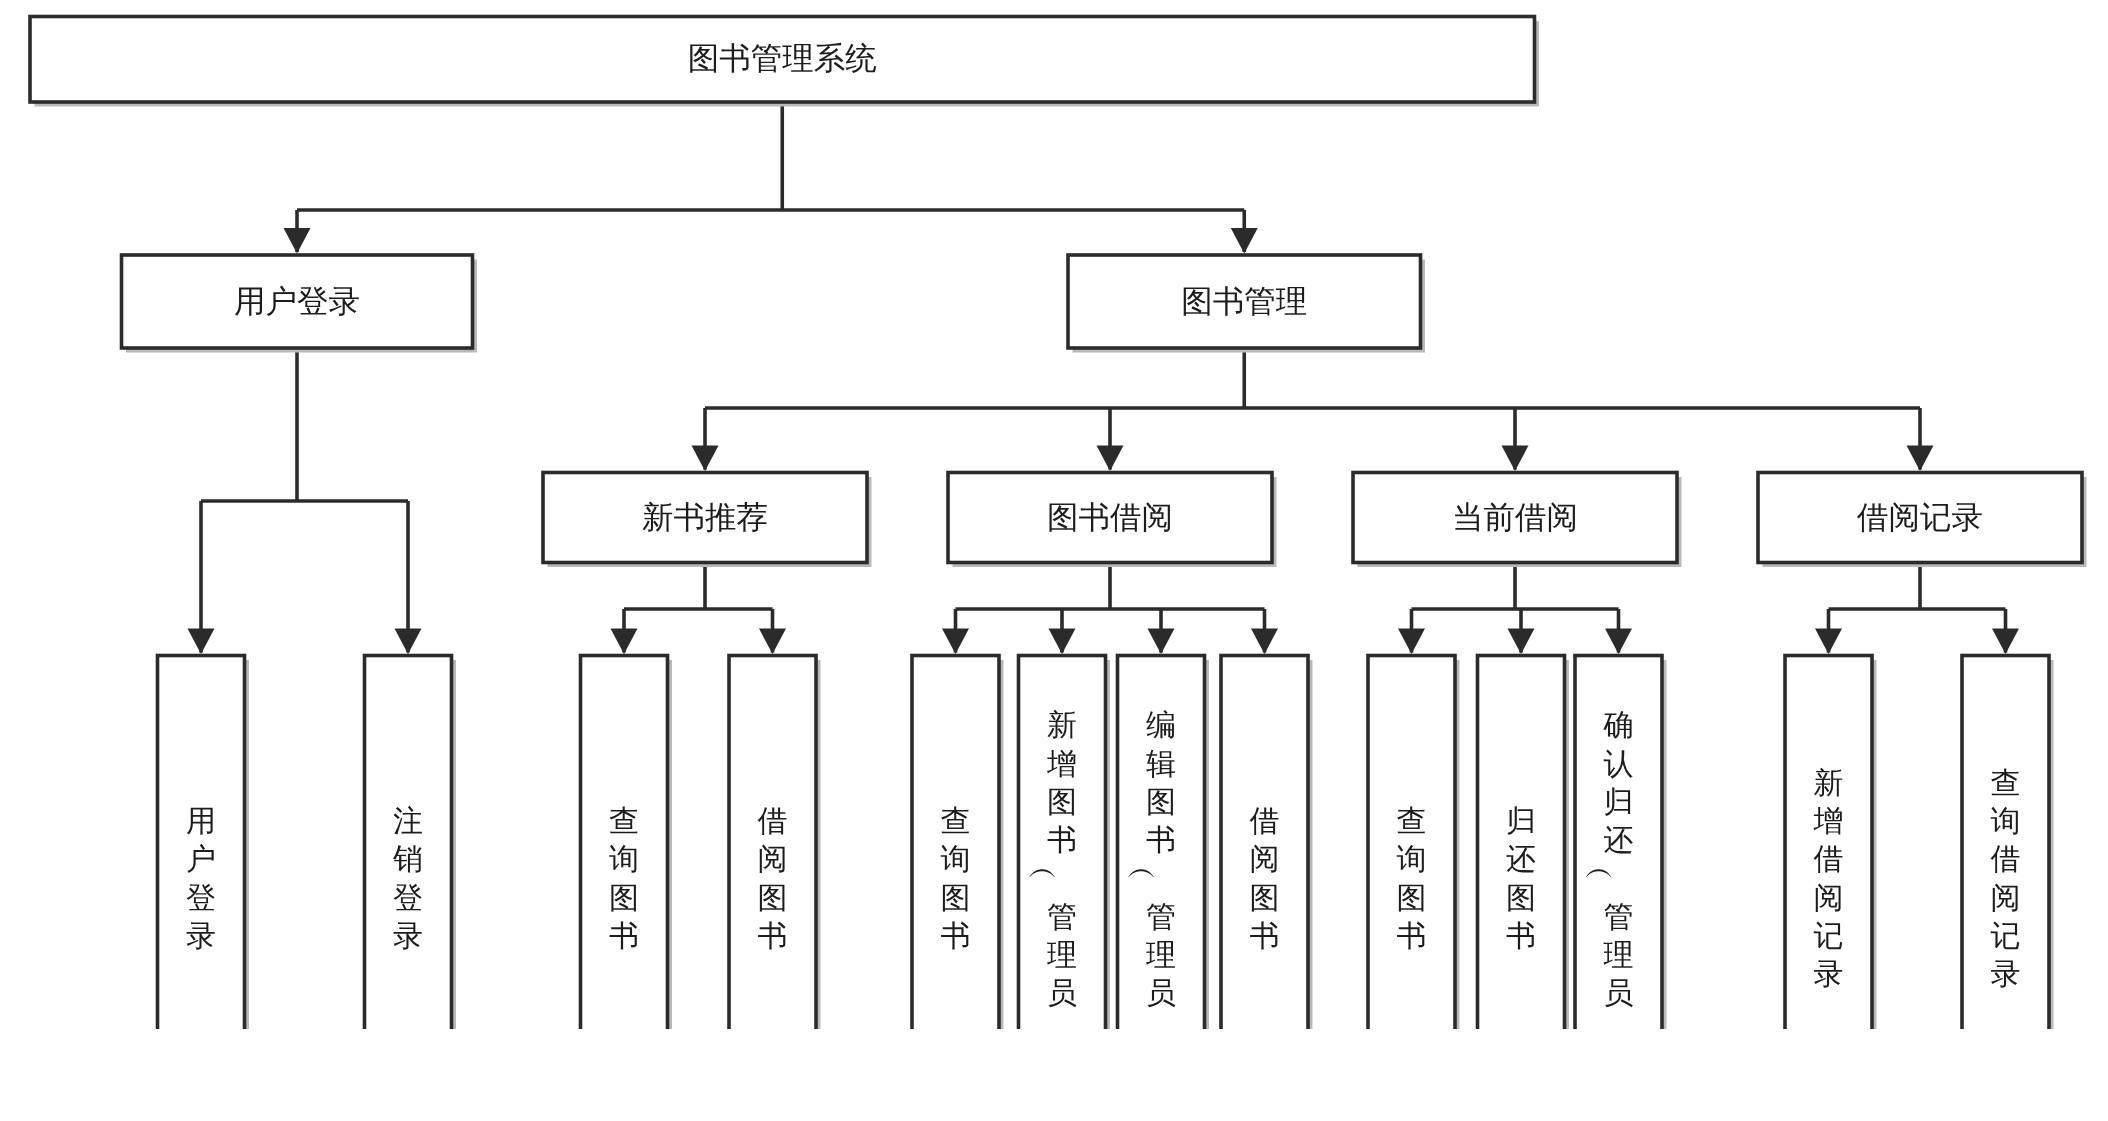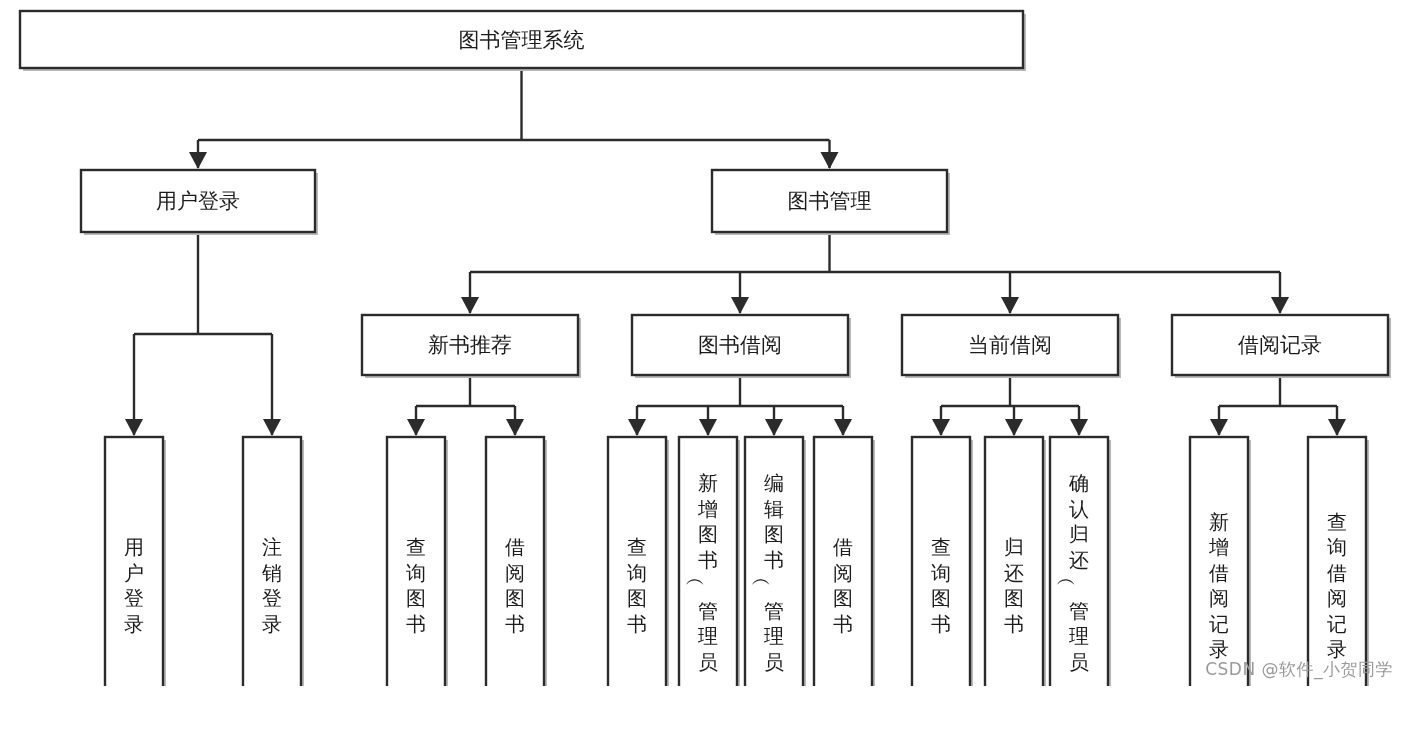--- a/index.html
+++ b/index.html
@@ -221,14 +221,13 @@
           <rect x="1190" y="437" width="58" height="298" class="node-box"></rect>
           <text x="1219" y="528.5" class="label-v"><tspan x="1219" dy="0">新</tspan><tspan x="1219" dy="25.5">增</tspan><tspan x="1219" dy="25.5">借</tspan><tspan x="1219" dy="25.5">阅</tspan><tspan x="1219" dy="25.5">记</tspan><tspan x="1219" dy="25.5">录</tspan></text>
         </g>
         <g>
           <rect x="1311" y="440" width="58" height="298" class="node-shadow"></rect>
           <rect x="1308" y="437" width="58" height="298" class="node-box"></rect>
           <text x="1337" y="528.5" class="label-v"><tspan x="1337" dy="0">查</tspan><tspan x="1337" dy="25.5">询</tspan><tspan x="1337" dy="25.5">借</tspan><tspan x="1337" dy="25.5">阅</tspan><tspan x="1337" dy="25.5">记</tspan><tspan x="1337" dy="25.5">录</tspan></text>
         </g>
       </g>
   </svg>
-  <div class="watermark">CSDN @软件_小贺同学</div>
 </div>
 
 </body></html>

